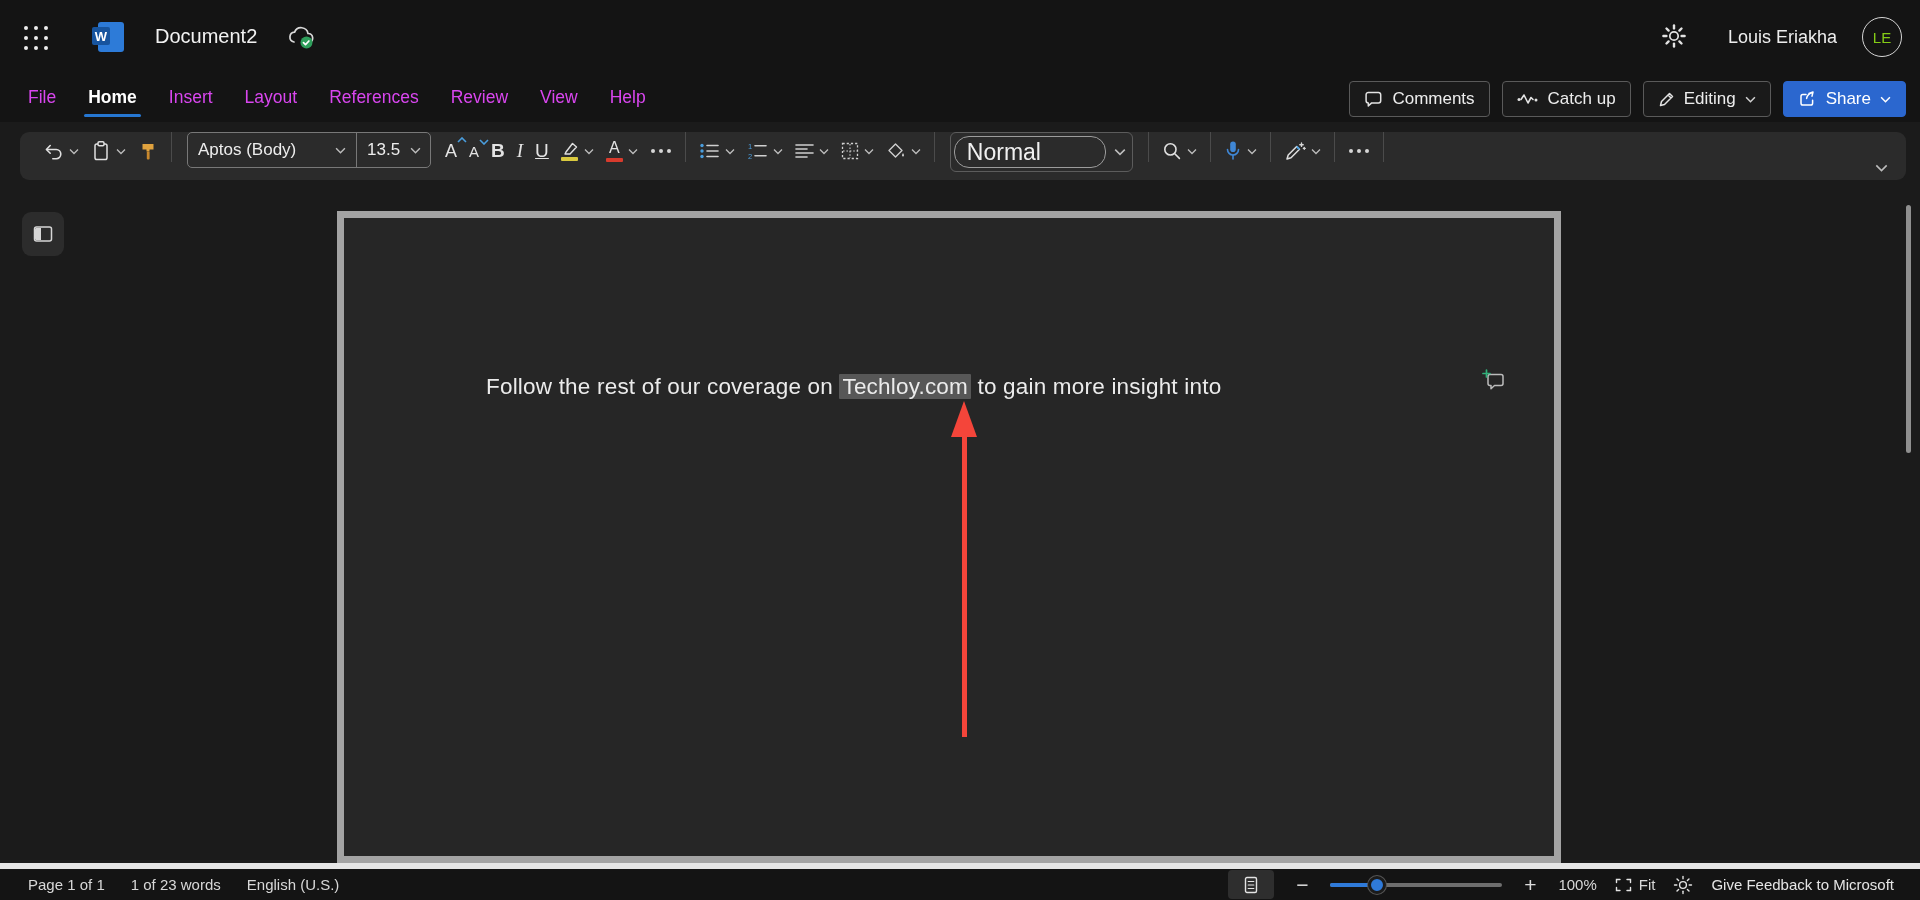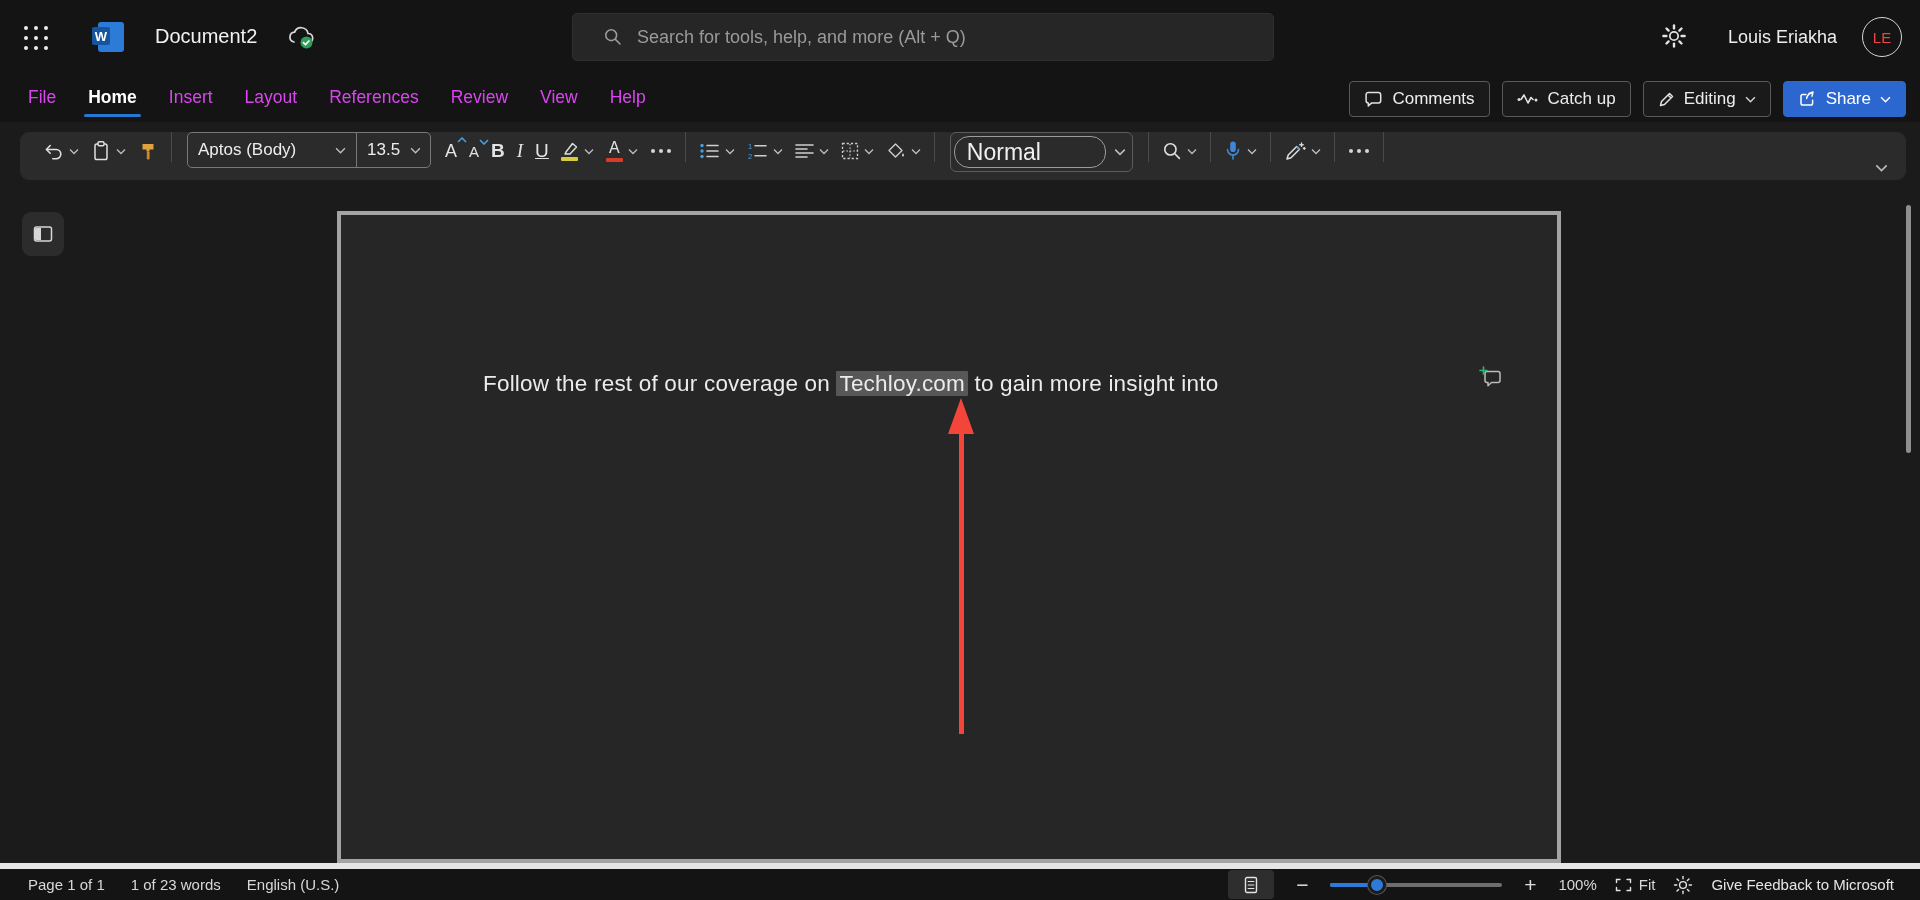--- a/index.html
+++ b/index.html
@@ -28,21 +28,21 @@
   .searchbox { position:absolute; left:572px; top:13px; width:702px; height:48px;
     background:#262626; border:1px solid #2f2f2f; border-radius:5px;
     display:flex; align-items:center; padding-left:30px; gap:14px; }
   .searchbox input { background:transparent; border:none; outline:none; color:#c9c9c9;
     font-size:18px; width:600px; font-family:"Liberation Sans",sans-serif; }
   .searchbox input::placeholder { color:#9a9a9a; }
   .gear-btn { position:absolute; left:1660px; top:22px; cursor:pointer; }
   .user-name { position:absolute; left:1728px; top:27px; font-size:18px; color:#ededed; }
   .avatar { position:absolute; left:1862px; top:17px; width:40px; height:40px; border-radius:50%;
     border:1.6px solid #d6d6d6; display:flex; align-items:center; justify-content:center;
-    font-size:15px; color:#ef4444; cursor:pointer; }
+    font-size:15px; color:#84cc16; cursor:pointer; }
 
   
   .tabrow { position:absolute; top:75px; left:0; width:1920px; height:47px; background:#141414; }
   .tabs { display:flex; padding-left:12px; height:47px; align-items:center; }
   .tab { padding:0 16px; font-size:17.5px; color:#d946ef; height:47px; line-height:44px;
     position:relative; cursor:pointer; }
   .tab.active { font-weight:bold; color:#ffffff; }
   .tab.active::after { content:""; position:absolute; left:12px; right:12px; bottom:5px;
     height:3.5px; border-radius:2px; background:#2677d2; }
   .ribbon-actions { position:absolute; right:14px; top:6px; display:flex; gap:12px; }
@@ -74,21 +74,21 @@
   .stylebox { display:flex; align-items:center; border:1px solid #5c5c5c; border-radius:6px;
     height:40px; padding:3px 6px 3px 3px; gap:8px; margin:0 8px; cursor:pointer; }
   .stylebox .inner { border:1px solid #9c9c9c; border-radius:15px; height:32px; width:152px;
     display:flex; align-items:center; padding:0 12px; font-size:23px; color:#f0f0f0; }
   .collapse-chev { position:absolute; right:18px; top:32px; cursor:pointer; }
 
   
   .pane-toggle { position:absolute; left:22px; top:212px; width:42px; height:44px;
     background:#2c2c2c; border-radius:9px; display:flex; align-items:center; justify-content:center; cursor:pointer; }
   .canvas { position:absolute; left:337px; top:211px; width:1224px; height:652px;
-    background:#262626; border:4px solid #a3a3a3; }
+    background:#262626; border:7px solid #a3a3a3; }
   .docpara { position:absolute; left:142px; top:150px; font-size:22.5px; line-height:37px;
     color:#ebebeb; letter-spacing:0.2px; white-space:nowrap; }
   .hl { background:#575757; padding:0 3px; border-radius:1px; }
   .comment-anchor { position:absolute; left:1138px; top:150px; cursor:pointer; }
   .arrow { position:absolute; left:606px; top:183px; width:28px; height:336px;
     display:flex; flex-direction:column; align-items:center; z-index:5; pointer-events:none; }
   .arrow .head { width:0; height:0; border-left:13px solid transparent;
     border-right:13px solid transparent; border-bottom:36px solid #f4453a; }
   .arrow .shaft { width:5px; flex:1; background:#f4453a; }
   .scroll-thumb { position:absolute; right:9px; top:205px; width:5px; height:248px;
@@ -132,27 +132,20 @@
     <div class="band">W</div>
   </div>
   <div class="doc-title">Document2</div>
   <div class="cloud-save">
     <svg width="30" height="26" viewBox="0 0 30 26">
       <path d="M8 18 a5 5 0 0 1 .6-9.9 A7 7 0 0 1 22 9.5 a4.6 4.6 0 0 1 1.4 9" fill="none" stroke="#d9d9d9" stroke-width="1.7" stroke-linecap="round"></path>
       <circle cx="20.5" cy="18.5" r="6" fill="#2e9e5b"></circle>
       <path d="M17.5 18.6 l2 2 l3.4-3.6" fill="none" stroke="#ffffff" stroke-width="1.7" stroke-linecap="round" stroke-linejoin="round"></path>
     </svg>
   </div>
-  <div class="searchbox">
-    <svg width="20" height="20" viewBox="0 0 20 20">
-      <circle cx="8.2" cy="8.2" r="5.4" fill="none" stroke="#9a9a9a" stroke-width="1.6"></circle>
-      <line x1="12.4" y1="12.4" x2="17" y2="17" stroke="#9a9a9a" stroke-width="1.6" stroke-linecap="round"></line>
-    </svg>
-    <input type="text" placeholder="Search for tools, help, and more (Alt + Q)" style="">
-  </div>
   <div class="gear-btn">
     <svg width="28" height="28" viewBox="0 0 28 28">
       <circle cx="14" cy="14" r="4.2" fill="none" stroke="#e3e3e3" stroke-width="1.7"></circle>
       <g stroke="#e3e3e3" stroke-width="2.4" stroke-linecap="round">
         <line x1="14" y1="3.4" x2="14" y2="6.4"></line>
           <line x1="14" y1="21.6" x2="14" y2="24.6"></line>
         <line x1="3.4" y1="14" x2="6.4" y2="14"></line>
           <line x1="21.6" y1="14" x2="24.6" y2="14"></line>
         <line x1="6.5" y1="6.5" x2="8.6" y2="8.6"></line>
           <line x1="19.4" y1="19.4" x2="21.5" y2="21.5"></line>

